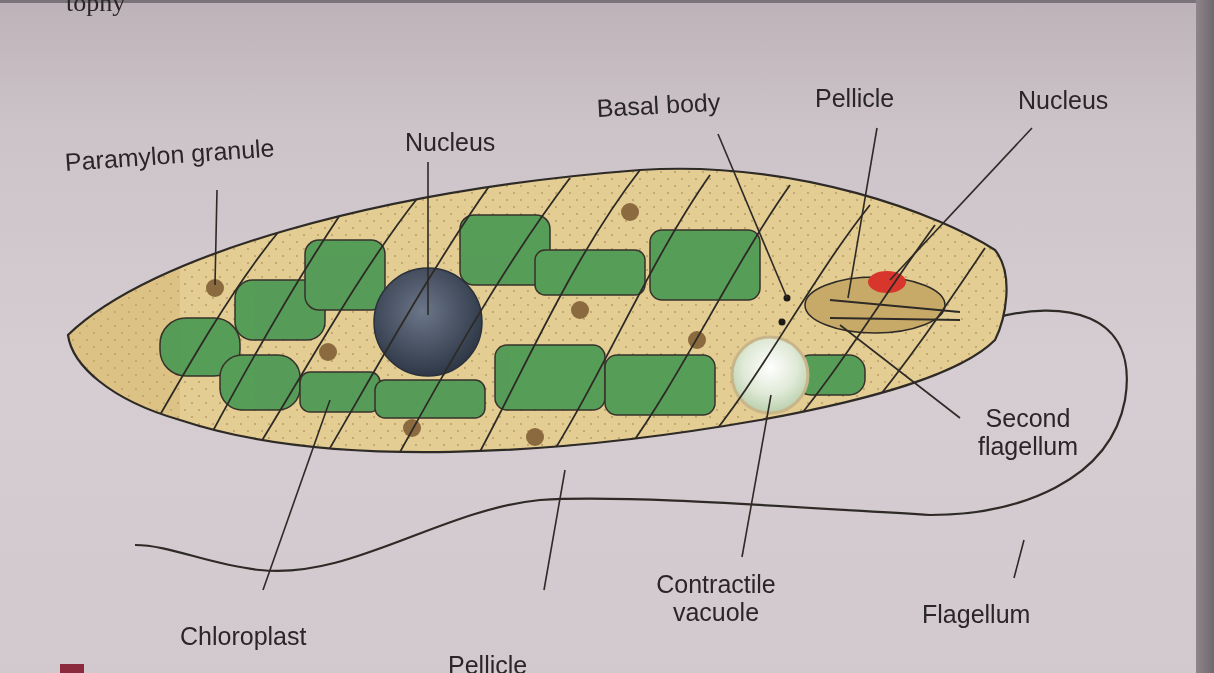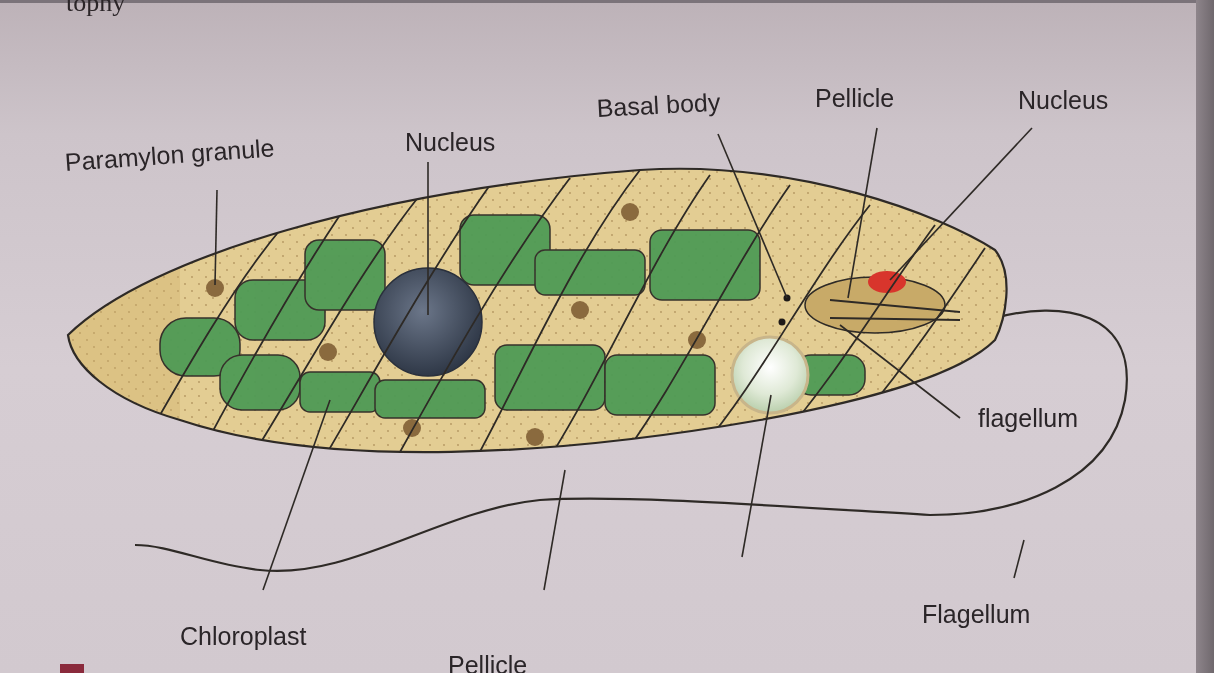--- a/index.html
+++ b/index.html
@@ -132,21 +132,24 @@
     <line x1="330" y1="400" x2="263" y2="590"></line>
   </g>
 </svg>
 
 <div class="lbl" style="left:64px;top:148px;transform:rotate(-4deg);transform-origin:left top;">Paramylon granule</div>
 <div class="lbl" style="left:370px;top:128px;margin-left:35px;">Nucleus</div>
 <div class="lbl" style="left:596px;top:94px;transform:rotate(-3deg);transform-origin:left top;">Basal body</div>
 <div class="lbl" style="left:815px;top:84px;">Pellicle</div>
 <div class="lbl" style="left:1018px;top:86px;">Nucleus</div>
 <div class="lbl" style="left:968px;top:404px;width:120px;">
+  <div>Second</div>
   <div>flagellum</div>
 </div>
 <div class="lbl" style="left:922px;top:600px;">Flagellum</div>
 <div class="lbl" style="left:626px;top:570px;width:180px;">
+  <div>Contractile</div>
+  <div>vacuole</div>
 </div>
 <div class="lbl" style="left:448px;top:607px;margin-top:44px;">Pellicle</div>
 <div class="lbl" style="left:180px;top:622px;">Chloroplast</div>
 
 <div class="fig-mark"></div>
 
 </body></html>

